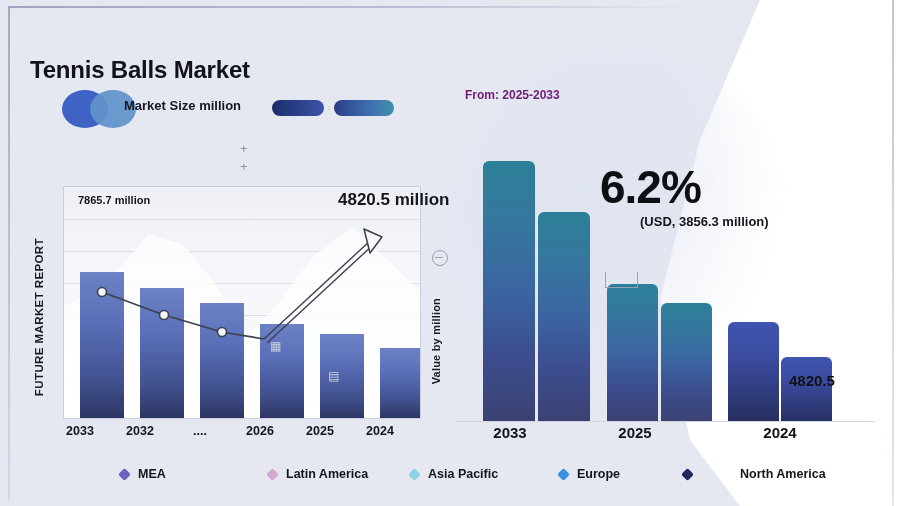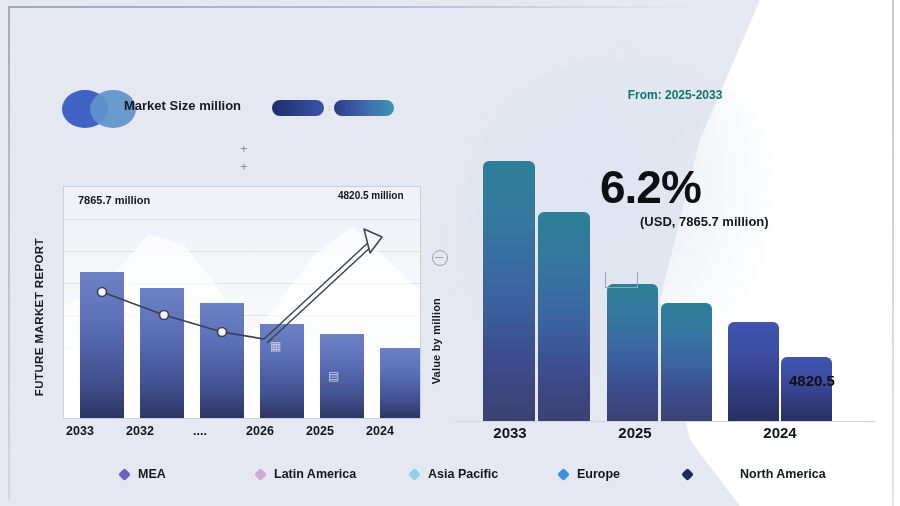--- a/index.html
+++ b/index.html
@@ -67,38 +67,38 @@
   .lchart{
     position:absolute;left:63px;top:186px;width:358px;height:233px;
     background:linear-gradient(180deg,#eef0f6 0%,#f6f7fa 40%,#fbfbfd 100%);
     border:1px solid #c9ced e;border:1px solid #c9cede;box-sizing:border-box;overflow:hidden;
   }
   .lchart .grid{position:absolute;left:0;right:0;height:1px;background:#dde0ea;}
   .lchart .mountain{
     position:absolute;left:0;bottom:0;width:100%;height:100%;
   }
   .lc-top-left{position:absolute;left:78px;top:194px;font-size:11px;font-weight:bold;color:#15171c;}
-  .lc-top-right{position:absolute;left:338px;top:190px;font-size:10px;font-weight:bold;color:#15171c;}
+  .lc-top-right{position:absolute;left:338px;top:190px;font-size:17px;font-weight:bold;color:#15171c;}
   .bar-l{
     position:absolute;bottom:0;width:44px;
     background:linear-gradient(180deg,#6d82c4 0%,#5a6fb8 35%,#41518f 75%,#2d3663 100%);
   }
   .xtick{
     position:absolute;top:424px;font-size:12.5px;font-weight:bold;color:#14161b;text-align:center;width:56px;
   }
   .doc-icon{position:absolute;color:#ccd1df;font-size:12px;}
 
   
   .title-cagr{
     position:absolute;left:465px;top:56px;width:420px;text-align:center;
     font-size:21px;font-weight:bold;color:#0f1116;letter-spacing:-.2px;
   }
   .sub-from{
-    position:absolute;left:465px;top:88px;width:420px;text-align:center;
-    font-size:12px;font-weight:bold;color:#0f766e;
+    position:absolute;left:465px;top:88px;width:420px;
+    font-size:12px;font-weight:bold;color:#701a75;
   }
   .big-pct{
     position:absolute;left:600px;top:160px;font-size:46px;font-weight:bold;color:#0d0f13;letter-spacing:-1px;
   }
   .usd-note{
     position:absolute;left:640px;top:214px;font-size:13px;font-weight:bold;color:#14161b;
   }
   .rbar{position:absolute;bottom:0;border-radius:6px 6px 0 0;
     background:linear-gradient(180deg,#2c7f97 0%,#35789f 22%,#3b63a0 52%,#3c4c8d 75%,#3b4272 100%);}
   .rbar.navy{background:linear-gradient(180deg,#3f55b0 0%,#3c4ba0 35%,#2f3a79 75%,#272f60 100%);}
@@ -120,20 +120,21 @@
 
 <div id="stage">
 
   <div class="bg-lav"></div>
   <div class="bg-white-wedge"></div>
   <div class="bg-blur-blob"></div>
   <div class="bg-top-line"></div>
   <div class="bg-left-line"></div>
   <div class="bg-right-line"></div>
 
+  <div class="title-main">Tennis Balls  Market</div>
 
   <div class="venn">
     <div class="c1"></div>
     <div class="c2"></div>
   </div>
 
   <div class="mkt-label">Market Size million</div>
 
   <div class="pill-wrap">
     <div class="pill-a"></div>
@@ -189,21 +190,21 @@
 
   <div class="xtick" style="left:52px;">2033</div>
   <div class="xtick" style="left:112px;">2032</div>
   <div class="xtick" style="left:172px;">....</div>
   <div class="xtick" style="left:232px;">2026</div>
   <div class="xtick" style="left:292px;">2025</div>
   <div class="xtick" style="left:352px;">2024</div>
 
   <div class="sub-from">From: 2025-2033</div>
   <div class="big-pct">6.2%</div>
-  <div class="usd-note">(USD, 7865.7 million)</div>
+  <div class="usd-note">(USD, 3856.3 million)</div>
 
   <div class="vlabel" id="vbm-label">Value by million</div>
 
   <div style="position:absolute;left:455px;top:150px;width:430px;height:272px;">
 
     <div class="rbar" style="left:28px;width:52px;height:261px;"></div>
     <div class="rbar" style="left:83px;width:52px;height:210px;"></div>
 
     <div class="rbar" style="left:152px;width:51px;height:138px;"></div>
     <div class="rbar" style="left:206px;width:51px;height:119px;"></div>
@@ -218,21 +219,21 @@
 
   <div class="rx-tick" style="left:455px;">2033</div>
   <div class="rx-tick" style="left:580px;">2025</div>
   <div class="rx-tick" style="left:725px;">2024</div>
 
   <div class="legend">
     <div class="lg-item" style="left:88px;top:3px;">
       <span class="lg-dot" style="background:#6f5fbe"></span>
       <span>MEA</span>
     </div>
-    <div class="lg-item" style="left:224px;top:3px;">
+    <div class="lg-item" style="left:236px;top:3px;">
       <span class="lg-dot" style="background:#d2a9d4"></span>
       <span>Latin America</span>
     </div>
     <div class="lg-item" style="left:378px;top:3px;">
       <span class="lg-dot" style="background:#8ed2ea"></span>
       <span>Asia Pacific</span>
     </div>
     <div class="lg-item" style="left:519px;top:3px;padding-left:8px;">
       <span class="lg-dot" style="background:#3b8fe0"></span>
       <span>Europe</span>

